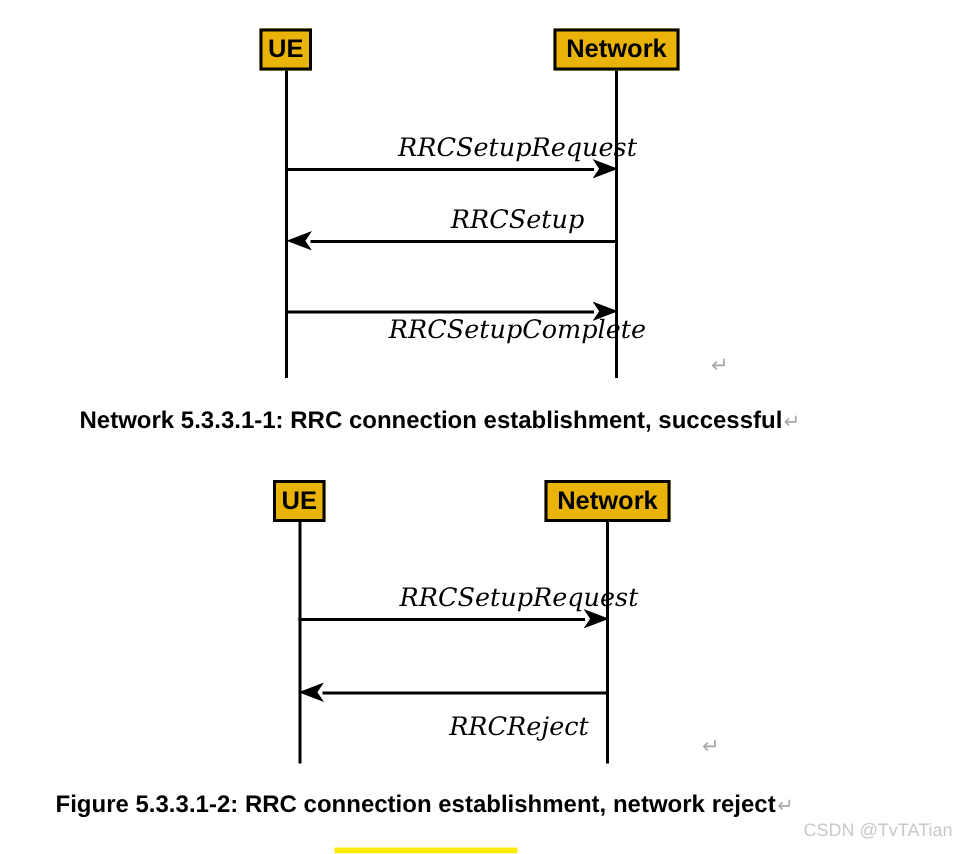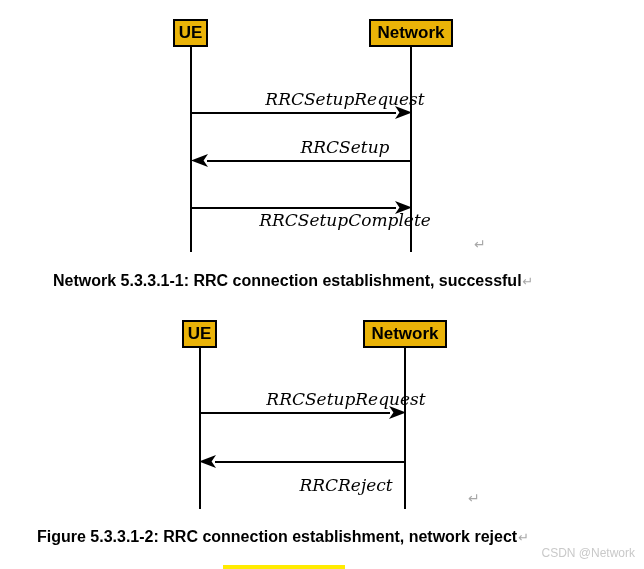--- a/index.html
+++ b/index.html
@@ -141,15 +141,15 @@
   <div class="msg-line" style="left:215px; top:461px; width:190px;"></div>
   <div class="arrowhead left" style="left:199px; top:455px;"></div>
 
   <div class="return-mark" style="left:468px; top:491px;">↵</div>
 
   <div class="caption" style="left:37px; top:528px;">
     <span>Figure 5.3.3.1-2: RRC connection establishment, network reject</span><span class="return-inline">↵</span>
   </div>
 </div>
 
-<div class="watermark" style="right:9px; top:546px;">CSDN @Network</div>
+<div class="watermark" style="right:9px; top:546px;">CSDN @TvTATian</div>
 
 <div class="highlight-bar" style="left:223px; top:565px; width:122px; height:4px;"></div>
 
 </body></html>

